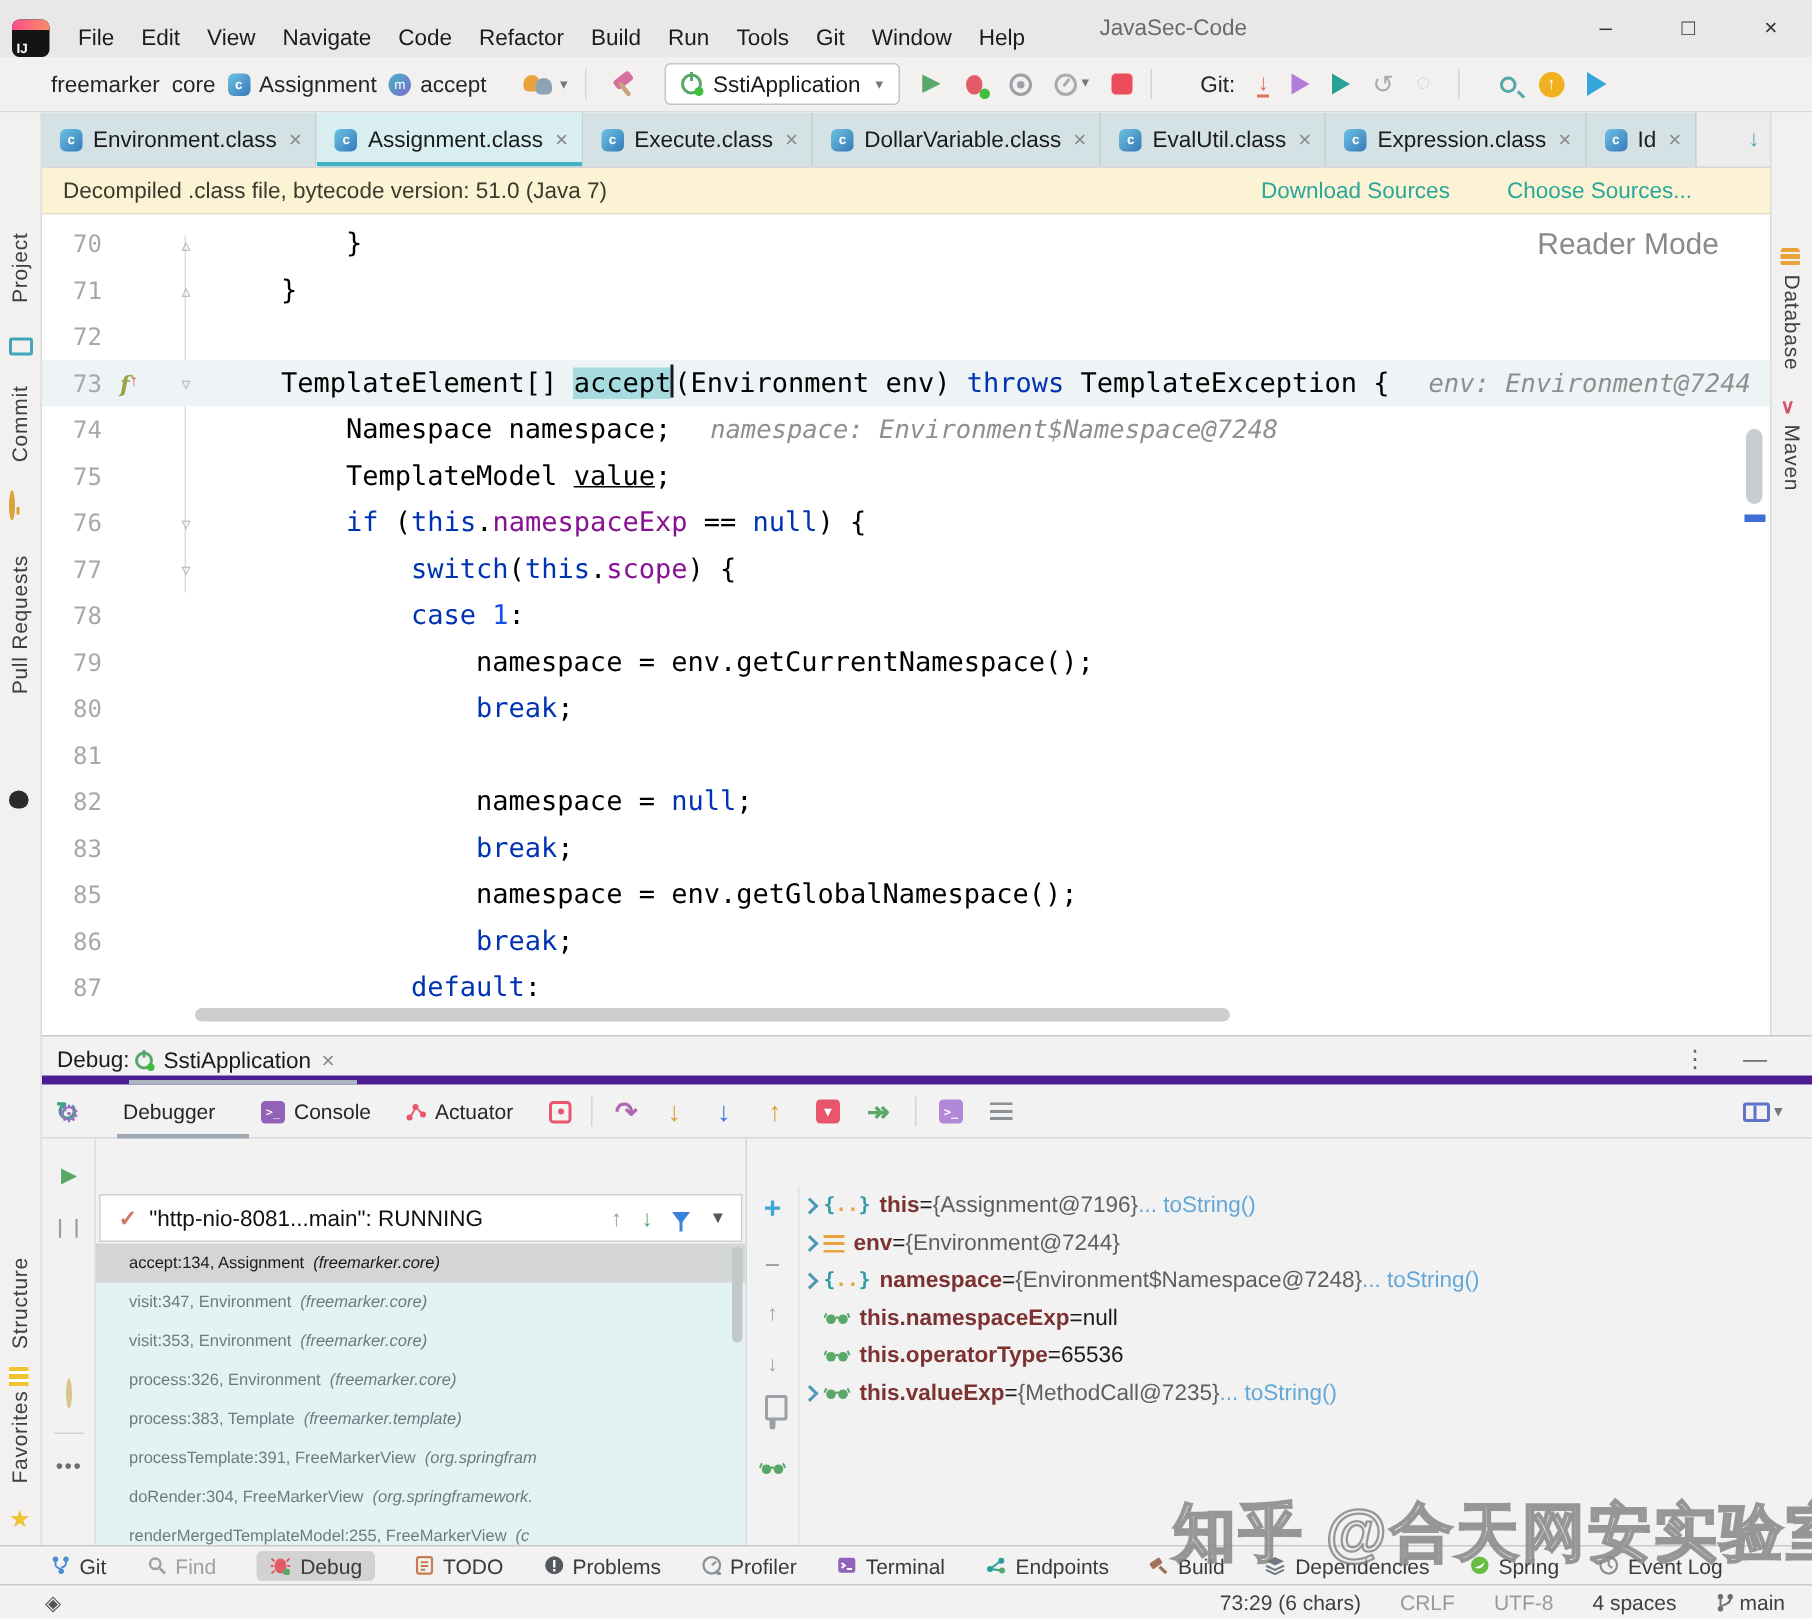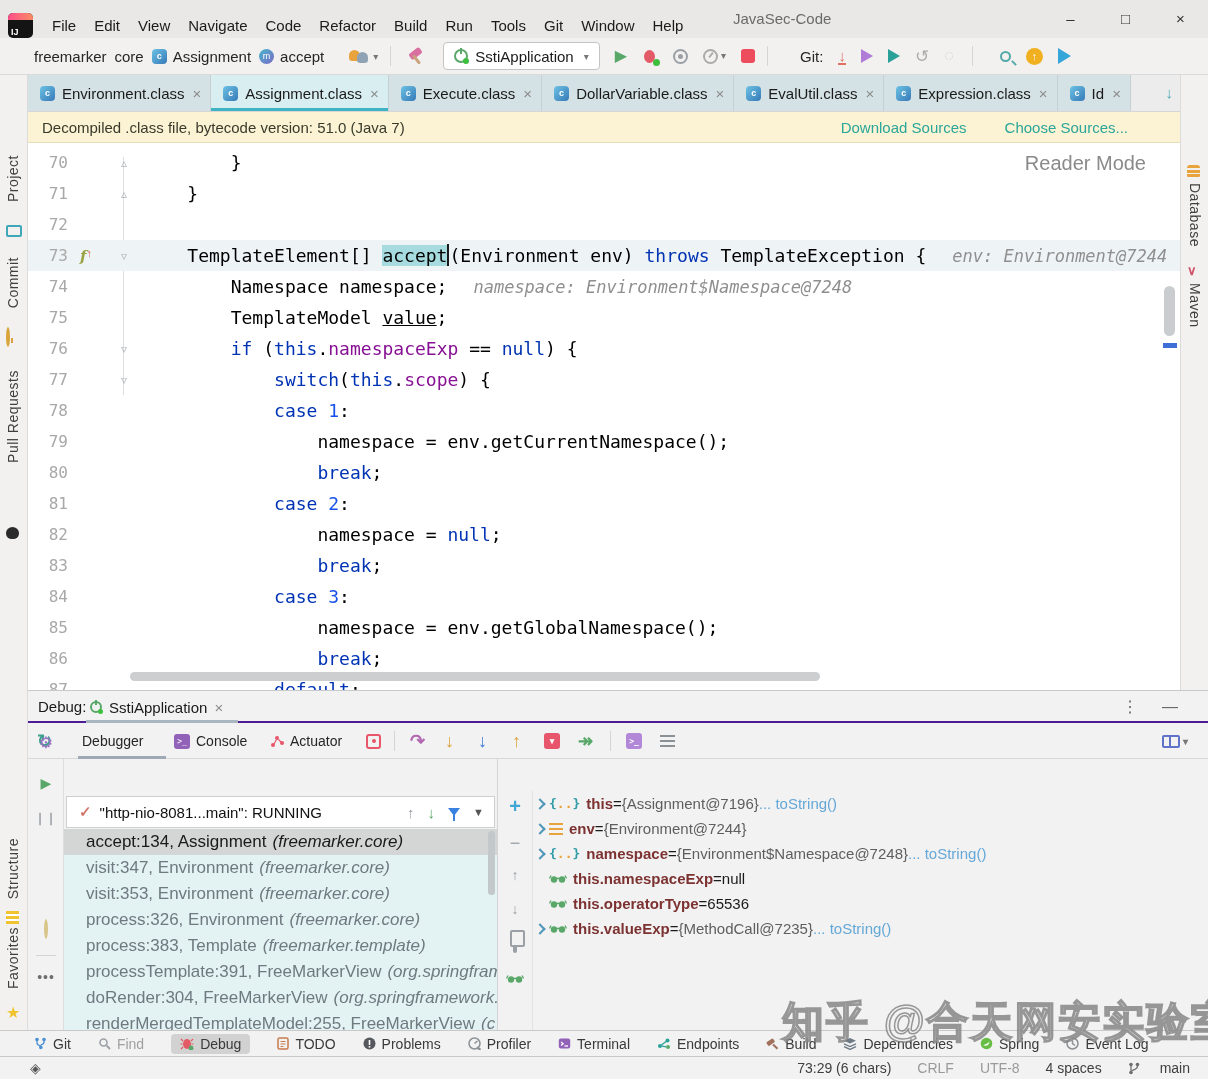--- a/index.html
+++ b/index.html
@@ -99,21 +99,21 @@
 .caret{display:inline-block;width:2px;height:22px;background:#1A1A1A;vertical-align:-4px}
 .dhint{color:#8F8F8F;font-style:italic;font-size:17px;margin-left:26px}
 #gline{position:absolute;left:95px;top:14px;width:1px;height:238px;background:#DEDEDE}
 #readermode{position:absolute;right:34px;top:9px;font-size:20px;color:#8A8A8A}
 #vthumb{position:absolute;right:3px;top:143px;width:11px;height:50px;background:#C9CDD0;border-radius:6px}
 #vmark{position:absolute;right:0;top:202px;width:14px;height:5px;background:#3D6FD6}
 #hthumb{position:absolute;left:102px;top:529px;width:690px;height:9px;background:#C6C9CB;border-radius:5px;opacity:.9}
 
 
 #debug{position:absolute;left:28px;top:690px;width:1180px;height:340px;background:#F2F2F2;border-top:1px solid #C9C9C9}
-#dheader{position:absolute;left:0;top:0;width:1180px;height:32px;border-bottom:2px solid #4c1d95}
+#dheader{position:absolute;left:0;top:0;width:1180px;height:32px;border-bottom:6px solid #4c1d95}
 #dlabel{position:absolute;left:10px;top:0;line-height:32px;font-size:15px;color:#1A1A1A}
 #dsession{position:absolute;left:62px;top:0;height:32px;display:flex;align-items:center;gap:7px;font-size:15px}
 .power-s{width:12px;height:12px;border:2px solid #59A869;border-radius:50%;position:relative}
 .power-s::before{content:'';position:absolute;left:3px;top:-3px;width:2px;height:5px;background:#59A869}
 .power-s::after{content:'';position:absolute;right:-3px;bottom:-3px;width:5px;height:5px;border-radius:50%;background:#3DBE3D}
 #dsess-underline{position:absolute;left:58px;top:29px;width:152px;height:3px;background:#A9B6C0}
 #dmore{position:absolute;right:70px;top:0;line-height:32px;color:#666;font-size:16px}
 #dhide{position:absolute;right:30px;top:0;line-height:32px;color:#666;font-size:16px}
 #dtoolbar{position:absolute;left:0;top:32px;width:1180px;height:36px;border-bottom:1px solid #D8D8D8}
 .dtb{position:absolute;top:0;height:36px;display:flex;align-items:center;font-size:14px;color:#262626;gap:6px}
@@ -147,21 +147,21 @@
 .more3{color:#6E6E6E;font-size:14px;letter-spacing:1px}
 #frames{position:absolute;left:36px;top:100px;width:433px;height:240px;overflow:hidden}
 #threadrow{position:absolute;left:2px;top:5px;width:429px;height:32px;background:#fff;border:1px solid #CFCFCF;display:flex;align-items:center;font-size:15px;color:#111}
 .chk{color:#D2756B;font-weight:bold;margin:0 8px 0 12px}
 #threadicons{margin-left:auto;display:flex;align-items:center;gap:13px;padding-right:10px}
 .thup{color:#9AA0A6;font-size:15px}.thdn{color:#59A869;font-size:15px}
 .funnel{width:0;height:0;border-left:6px solid transparent;border-right:6px solid transparent;border-top:8px solid #3B82E0;position:relative}
 .funnel::after{content:'';position:absolute;left:-1px;top:-2px;width:2px;height:7px;background:#3B82E0}
 .thcaret{color:#555;font-size:11px}
 #flist{position:absolute;left:0;top:38px;width:433px;height:202px;background:#E3F2F3}
-.frow{height:26px;display:flex;align-items:center;padding-left:22px;font-size:17px;color:#6F7A80;white-space:nowrap;overflow:hidden}
+.frow{height:26px;display:flex;align-items:center;padding-left:22px;font-size:11px;color:#6F7A80;white-space:nowrap;overflow:hidden}
 .frow.sel{background:#D4D6D6;color:#1A1A1A}
 .fpkg{font-style:italic;margin-left:6px}
 #fscroll{position:absolute;right:2px;top:40px;width:7px;height:64px;background:#C3C9CB;border-radius:4px}
 #vrail{position:absolute;left:469px;top:100px;width:36px;height:240px;border-right:1px solid #E2E2E2}
 .vrail-i{position:absolute;left:0;width:36px;text-align:center}
 .plus{color:#3FA7D6;font-size:20px;font-weight:bold}
 .minus{color:#9AA0A6;font-size:18px}
 .arr{color:#9AA0A6;font-size:14px}
 .copyic{width:11px;height:13px;border:2px solid #9AA0A6;border-radius:2px;margin:0 auto;position:relative}
 .copyic::before{content:'';position:absolute;left:-5px;top:-5px;width:11px;height:13px;border:2px solid #9AA0A6;border-radius:2px;background:#F2F2F2}
@@ -182,21 +182,21 @@
 
 #bbar{position:absolute;left:0;top:1030px;width:1208px;height:26px;background:#F2F2F2;border-top:1px solid #C9C9C9;display:flex;align-items:center;gap:27px;padding-left:34px}
 .bbtn{display:flex;align-items:center;gap:6px;font-size:14px;color:#3A3A3A}
 .bbtn.disabled{color:#A0A0A0}
 .bbtn.active{background:#D2D2D2;border-radius:4px;padding:2px 9px}
 .bbicon{display:inline-flex;align-items:center}
 #statusbar{position:absolute;left:0;top:1056px;width:1208px;height:23px;background:#F2F2F2;border-top:1px solid #C9C9C9;display:flex;align-items:center;font-size:14px;color:#3F3F3F}
 #layers{margin-left:30px;color:#555;font-size:14px}
 #stright{margin-left:auto;display:flex;align-items:center;gap:26px;padding-right:18px}
 .stdim{color:#9A9A9A}
-#branch{display:flex;align-items:center;gap:20px}
+#branch{display:flex;align-items:center;gap:4px}
 
 
 #watermark{position:absolute;left:782px;top:994px;font-size:42px;font-weight:bold;letter-spacing:2px;color:rgba(235,235,235,0.5);-webkit-text-stroke:1.5px rgba(120,120,120,0.75);z-index:60;pointer-events:none;white-space:nowrap}
 </style>
 </head>
 <body>
 
 <div id="root">
 
   <div id="titlebar">
@@ -362,24 +362,23 @@
         <div class="crow"><span class="lnum">71</span><span class="gico"></span><span class="gfold">▵</span><span class="code"><span class="tk-p">    }</span></span></div>
         <div class="crow"><span class="lnum">72</span><span class="gico"></span><span class="gfold"></span><span class="code"></span></div>
         <div class="crow cur"><span class="lnum">73</span><span class="gico"><i class="fb">f</i><i class="fa">↑</i></span><span class="gfold">▿</span><span class="code"><span class="tk-p">    TemplateElement[] </span><span class="tk-sel">accept</span><span class="caret"></span><span class="tk-p">(Environment env) </span><span class="tk-k">throws</span><span class="tk-p"> TemplateException {</span><span class="dhint">env: Environment@7244</span></span></div>
         <div class="crow"><span class="lnum">74</span><span class="gico"></span><span class="gfold"></span><span class="code"><span class="tk-p">        Namespace namespace;</span><span class="dhint">namespace: Environment$Namespace@7248</span></span></div>
         <div class="crow"><span class="lnum">75</span><span class="gico"></span><span class="gfold"></span><span class="code"><span class="tk-p">        TemplateModel </span><span class="tk-u">value</span><span class="tk-p">;</span></span></div>
         <div class="crow"><span class="lnum">76</span><span class="gico"></span><span class="gfold">▿</span><span class="code"><span class="tk-p">        </span><span class="tk-k">if</span><span class="tk-p"> (</span><span class="tk-k">this</span><span class="tk-p">.</span><span class="tk-f">namespaceExp</span><span class="tk-p"> == </span><span class="tk-k">null</span><span class="tk-p">) {</span></span></div>
         <div class="crow"><span class="lnum">77</span><span class="gico"></span><span class="gfold">▿</span><span class="code"><span class="tk-p">            </span><span class="tk-k">switch</span><span class="tk-p">(</span><span class="tk-k">this</span><span class="tk-p">.</span><span class="tk-f">scope</span><span class="tk-p">) {</span></span></div>
         <div class="crow"><span class="lnum">78</span><span class="gico"></span><span class="gfold"></span><span class="code"><span class="tk-p">            </span><span class="tk-k">case </span><span class="tk-num">1</span><span class="tk-p">:</span></span></div>
         <div class="crow"><span class="lnum">79</span><span class="gico"></span><span class="gfold"></span><span class="code"><span class="tk-p">                namespace = env.getCurrentNamespace();</span></span></div>
         <div class="crow"><span class="lnum">80</span><span class="gico"></span><span class="gfold"></span><span class="code"><span class="tk-p">                </span><span class="tk-k">break</span><span class="tk-p">;</span></span></div>
-        <div class="crow"><span class="lnum">81</span><span class="gico"></span><span class="gfold"></span><span class="code"><span class="tk-p">            </span><span class="tk-k">case </span><span class="tk-num">2</span><span class="tk-p">:</span></span></div>
+        <div class="crow"><span class="lnum">81</span><span class="gico"></span><span class="gfold"></span></div>
         <div class="crow"><span class="lnum">82</span><span class="gico"></span><span class="gfold"></span><span class="code"><span class="tk-p">                namespace = </span><span class="tk-k">null</span><span class="tk-p">;</span></span></div>
         <div class="crow"><span class="lnum">83</span><span class="gico"></span><span class="gfold"></span><span class="code"><span class="tk-p">                </span><span class="tk-k">break</span><span class="tk-p">;</span></span></div>
-        <div class="crow"><span class="lnum">84</span><span class="gico"></span><span class="gfold"></span><span class="code"><span class="tk-p">            </span><span class="tk-k">case </span><span class="tk-num">3</span><span class="tk-p">:</span></span></div>
         <div class="crow"><span class="lnum">85</span><span class="gico"></span><span class="gfold"></span><span class="code"><span class="tk-p">                namespace = env.getGlobalNamespace();</span></span></div>
         <div class="crow"><span class="lnum">86</span><span class="gico"></span><span class="gfold"></span><span class="code"><span class="tk-p">                </span><span class="tk-k">break</span><span class="tk-p">;</span></span></div>
         <div class="crow"><span class="lnum">87</span><span class="gico"></span><span class="gfold"></span><span class="code"><span class="tk-p">            </span><span class="tk-k">default</span><span class="tk-p">:</span></span></div>
       </div>
     <div id="readermode">Reader Mode</div>
     <div id="hthumb"></div>
   </div>
   <div id="vthumb" style="position:absolute;left:1164px;top:286px;width:11px;height:50px;background:#C9CDD0;border-radius:6px;z-index:5"></div>
   <div id="vmark" style="position:absolute;left:1163px;top:343px;width:14px;height:5px;background:#3D6FD6;z-index:5"></div>
 

